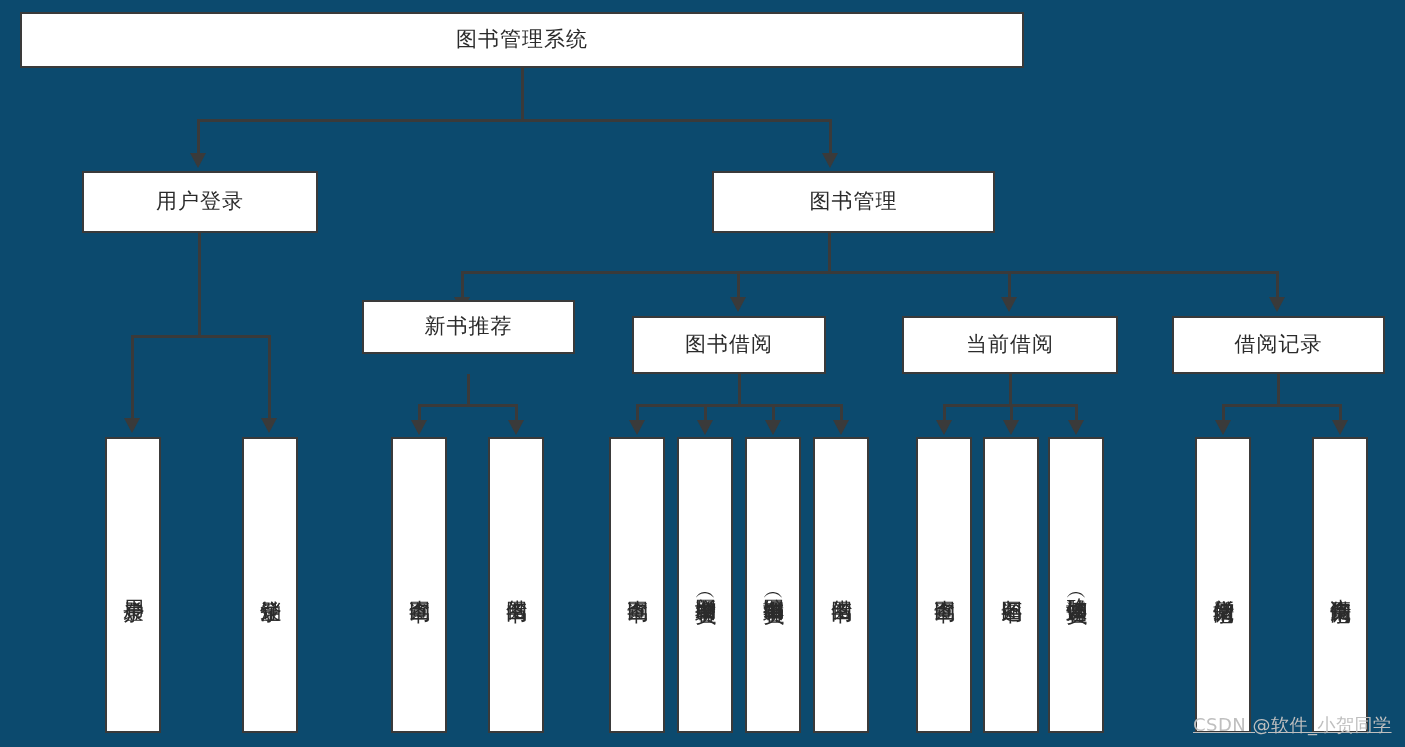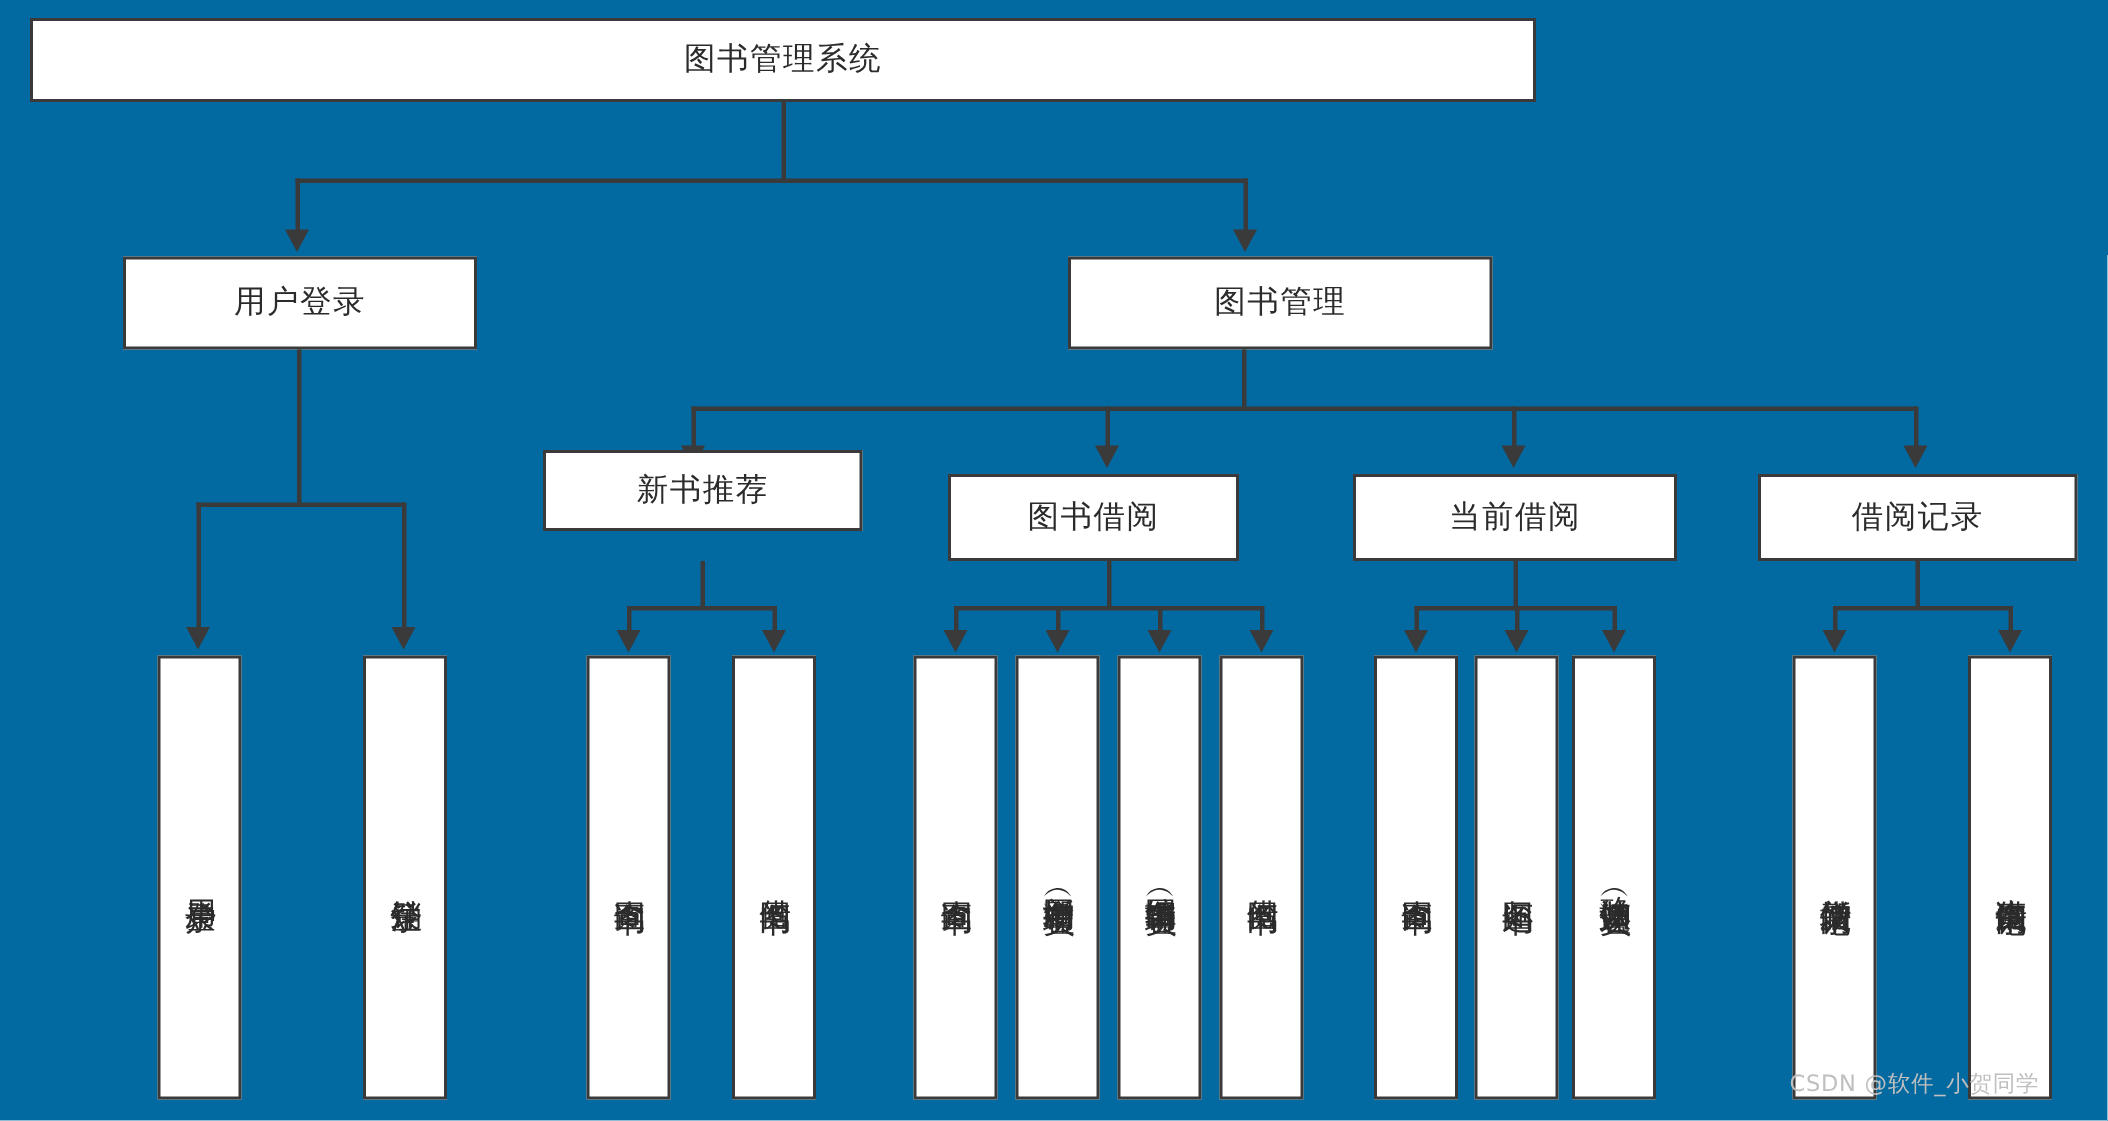--- a/index.html
+++ b/index.html
@@ -7,21 +7,21 @@
     padding: 0;
     background: #ffffff;
   }
   body {
     font-family: "DejaVu Sans", "Liberation Sans", sans-serif;
   }
   #canvas {
     position: relative;
     width: 1405px;
     height: 747px;
-    background: #0369a1;
+    background: #0c4a6e;
     overflow: hidden;
   }
   .node {
     position: absolute;
     box-sizing: border-box;
     border: 2.5px solid #3a3a3a;
     background: #ffffff;
     display: flex;
     align-items: center;
     justify-content: center;
@@ -59,23 +59,24 @@
     position: absolute;
     width: 0;
     height: 0;
     border-left: 8px solid transparent;
     border-right: 8px solid transparent;
     border-top: 15px solid #3a3a3a;
   }
   .watermark {
     position: absolute;
     color: #bfbfbf;
-    font-size: 15px;
+    font-size: 18px;
     white-space: nowrap;
     letter-spacing: 0.5px;
+    text-decoration: underline;
   }
 </style>
 </head>
 <body>
 
 <div id="canvas">
 
   <div class="node node-h" style="left:20px; top:12px; width:1004px; height:56px;">
     <span>图书管理系统</span>
   </div>

